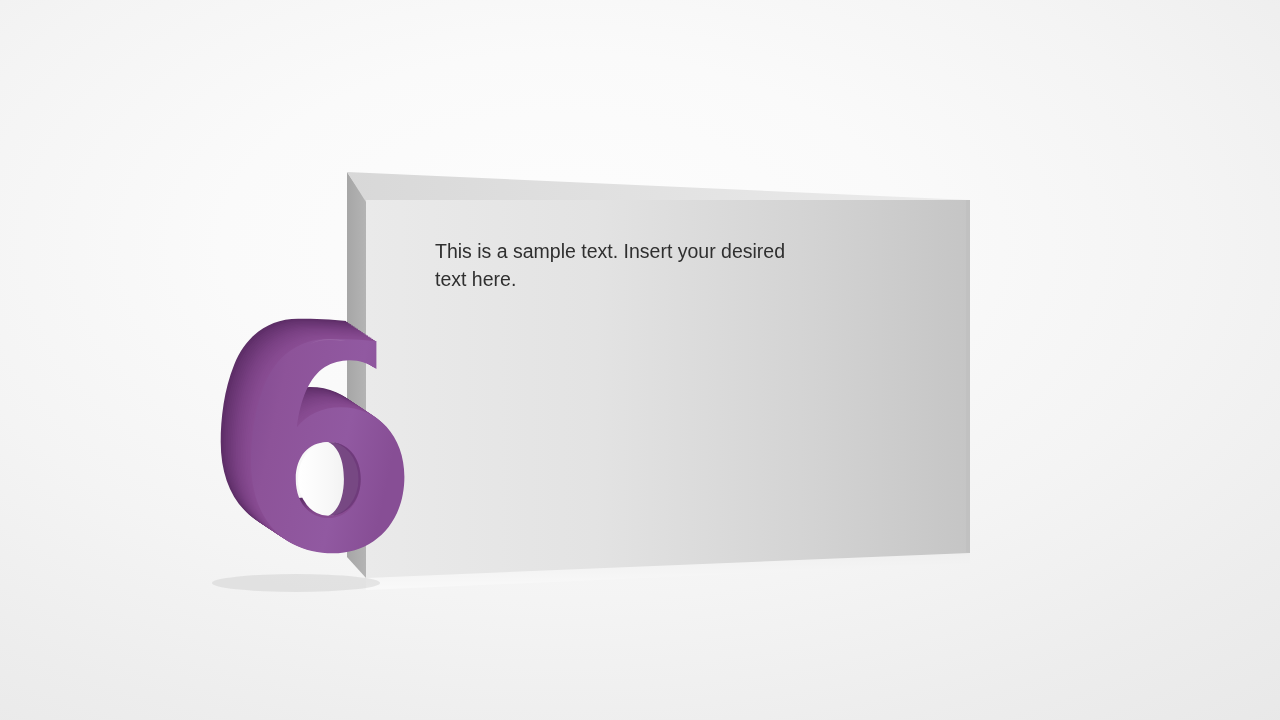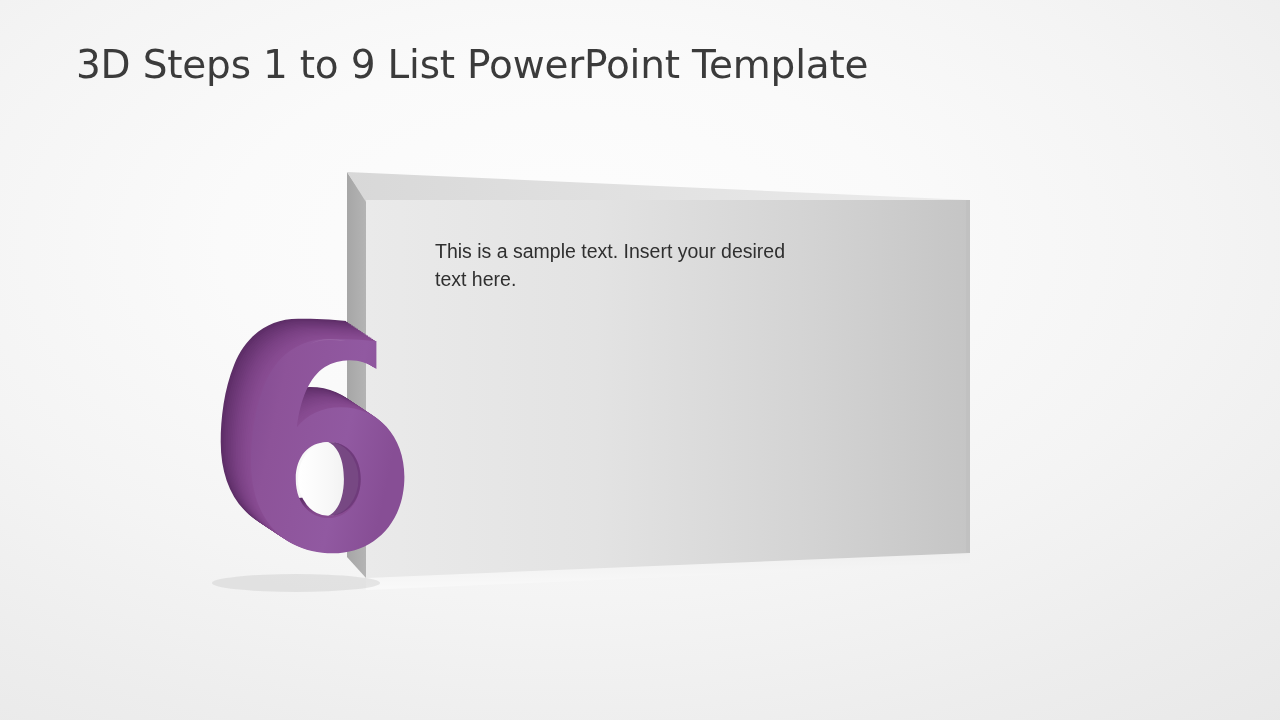--- a/index.html
+++ b/index.html
@@ -71,21 +71,20 @@
     line-height: 28px;
     color: #2f2f2f;
     font-family: "Liberation Sans", sans-serif;
   }
 </style>
 </head>
 <body>
 
 <div id="slide">
 
-  <div id="slide-title">3D Steps 1 to 9 List PowerPoint Template</div>
 
   <div id="shape-group">
 
     <svg id="box-svg" viewBox="0 0 1280 720">
       <defs>
         <linearGradient id="faceGrad" x1="0" y1="0" x2="1" y2="0">
           <stop offset="0" stop-color="#eaeaea"></stop>
           <stop offset="0.38" stop-color="#e3e3e3"></stop>
           <stop offset="0.72" stop-color="#d4d4d4"></stop>
           <stop offset="1" stop-color="#c5c5c5"></stop>

